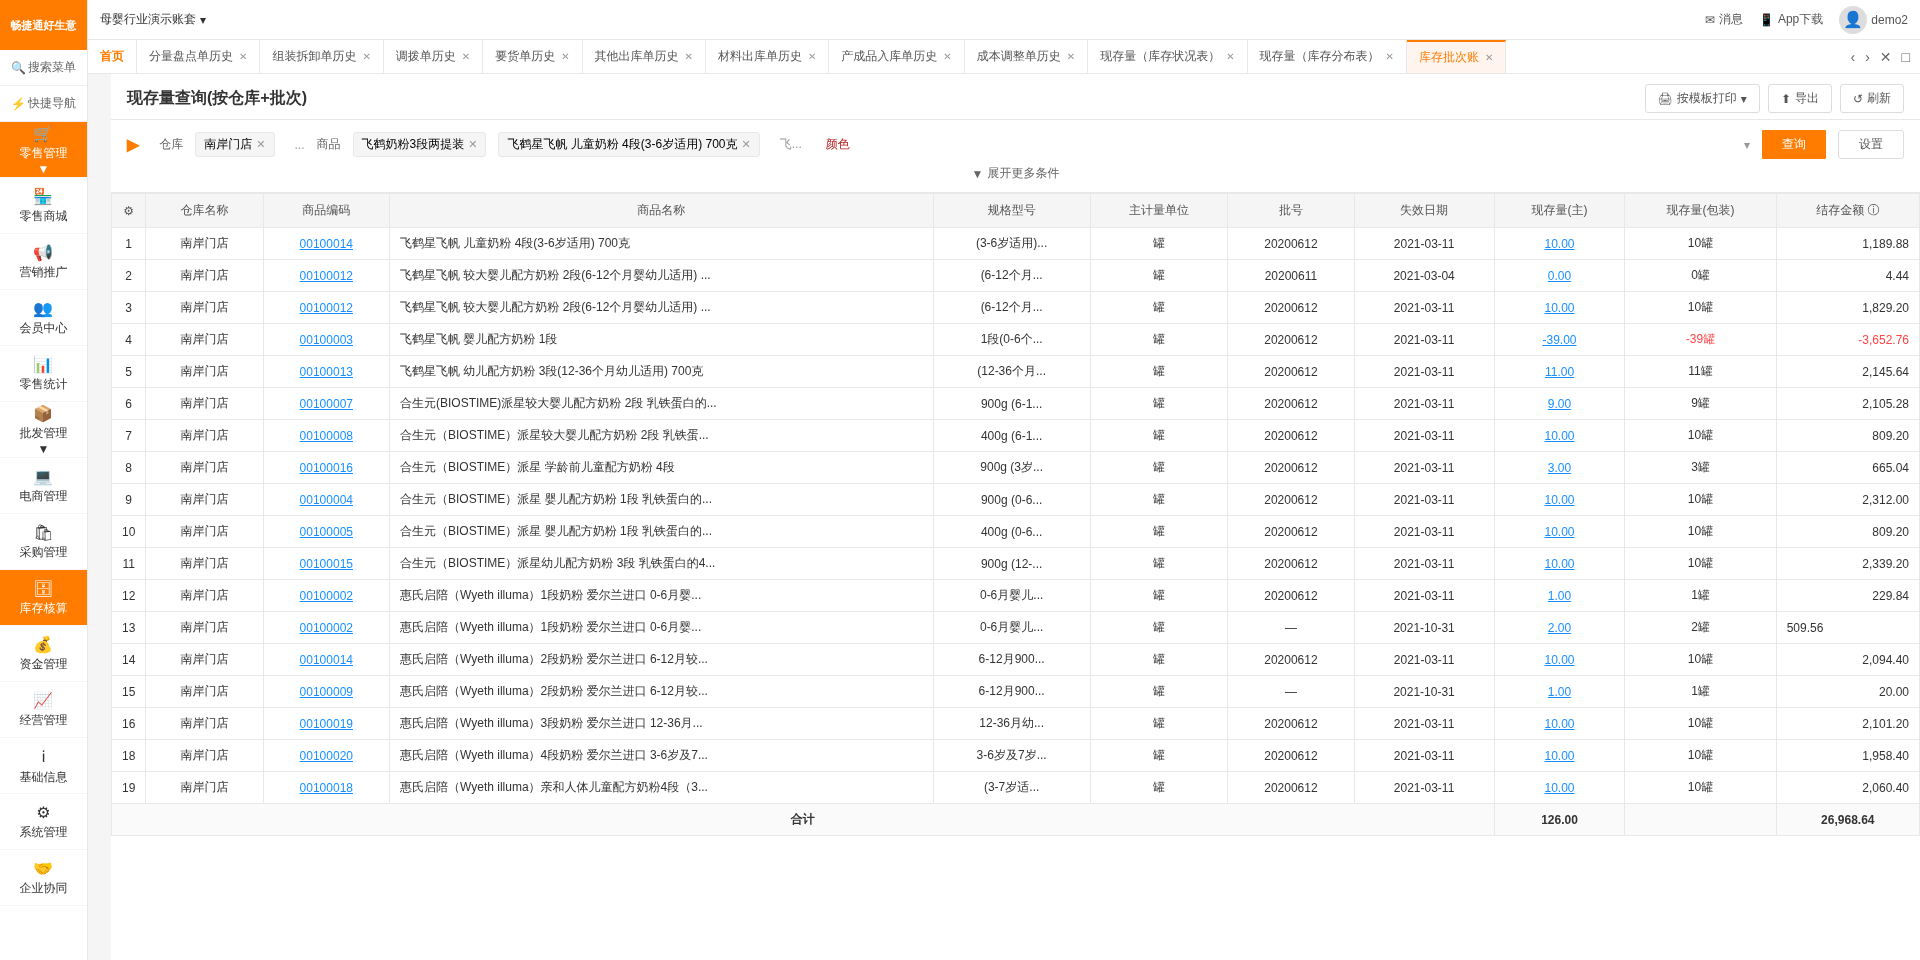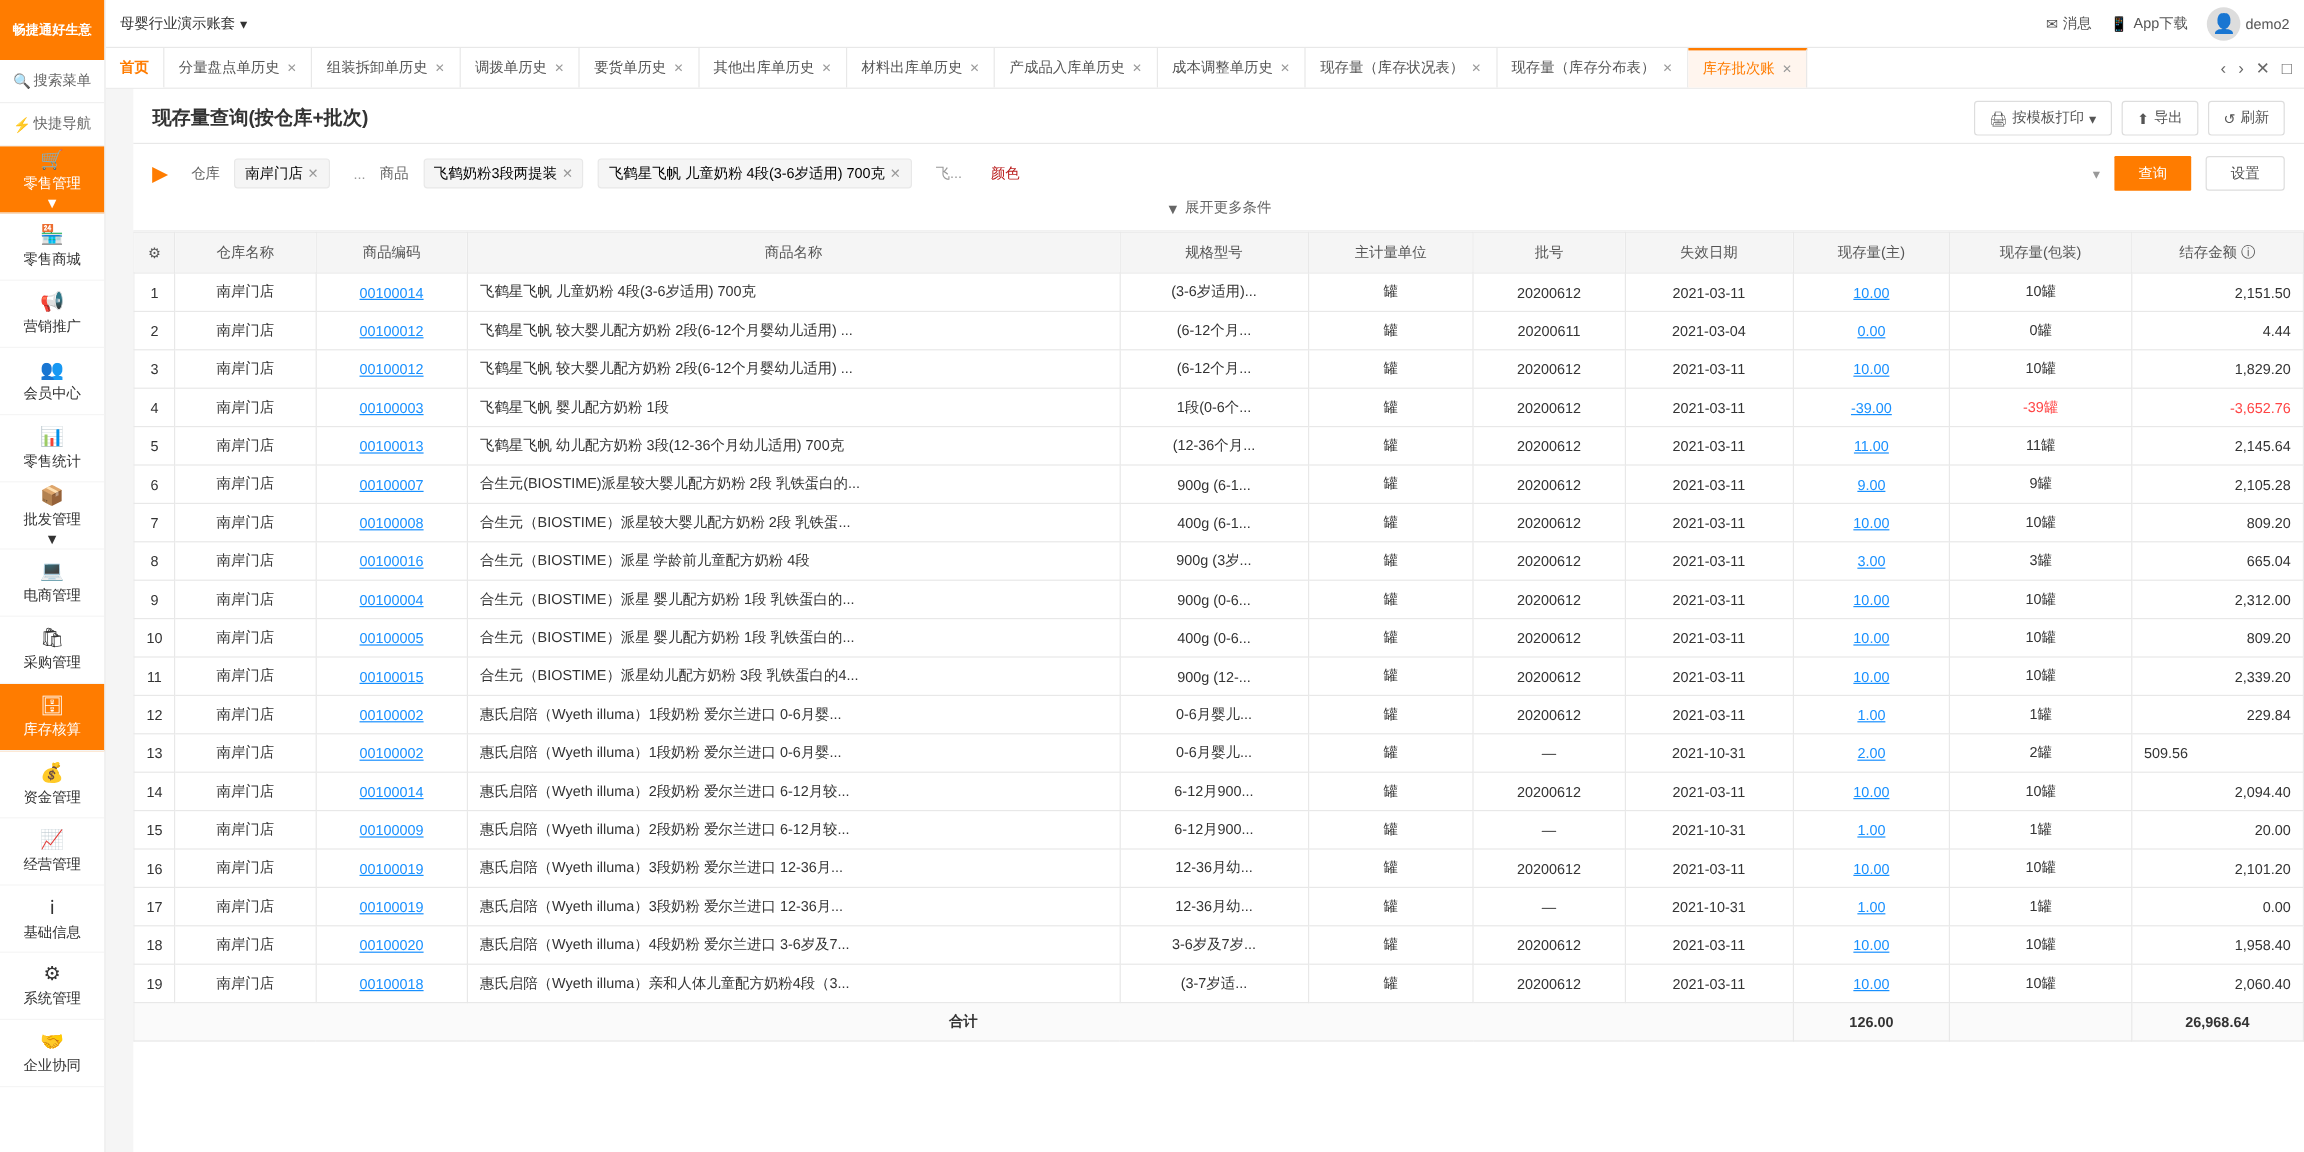--- a/index.html
+++ b/index.html
@@ -314,21 +314,21 @@
       <td class="row-num">1</td>
       <td>南岸门店</td>
       <td class="link">00100014</td>
       <td class="col-name" style="text-align:left;max-width:320px;overflow:hidden;text-overflow:ellipsis">飞鹤星飞帆 儿童奶粉 4段(3-6岁适用) 700克</td>
       <td style="max-width:100px;overflow:hidden;text-overflow:ellipsis">(3-6岁适用)...</td>
       <td>罐</td>
       <td>20200612</td>
       <td>2021-03-11</td>
       <td class="link ">10.00</td>
       <td class="">10罐</td>
-      <td class="" style="text-align:right">2,151.50</td>
+      <td class="" style="text-align:right">1,189.88</td>
     </tr>
             <tr>
       <td class="row-num">2</td>
       <td>南岸门店</td>
       <td class="link">00100012</td>
       <td class="col-name" style="text-align:left;max-width:320px;overflow:hidden;text-overflow:ellipsis">飞鹤星飞帆 较大婴儿配方奶粉 2段(6-12个月婴幼儿适用) ...</td>
       <td style="max-width:100px;overflow:hidden;text-overflow:ellipsis">(6-12个月...</td>
       <td>罐</td>
       <td>20200611</td>
       <td>2021-03-04</td>
@@ -510,33 +510,20 @@
       <td>南岸门店</td>
       <td class="link">00100019</td>
       <td class="col-name" style="text-align:left;max-width:320px;overflow:hidden;text-overflow:ellipsis">惠氏启陪（Wyeth illuma）3段奶粉 爱尔兰进口 12-36月...</td>
       <td style="max-width:100px;overflow:hidden;text-overflow:ellipsis">12-36月幼...</td>
       <td>罐</td>
       <td>20200612</td>
       <td>2021-03-11</td>
       <td class="link ">10.00</td>
       <td class="">10罐</td>
       <td class="" style="text-align:right">2,101.20</td>
-    </tr>
-            <tr>
-      <td class="row-num">17</td>
-      <td>南岸门店</td>
-      <td class="link">00100019</td>
-      <td class="col-name" style="text-align:left;max-width:320px;overflow:hidden;text-overflow:ellipsis">惠氏启陪（Wyeth illuma）3段奶粉 爱尔兰进口 12-36月...</td>
-      <td style="max-width:100px;overflow:hidden;text-overflow:ellipsis">12-36月幼...</td>
-      <td>罐</td>
-      <td>—</td>
-      <td>2021-10-31</td>
-      <td class="link ">1.00</td>
-      <td class="">1罐</td>
-      <td class="" style="text-align:right">0.00</td>
     </tr>
             <tr>
       <td class="row-num">18</td>
       <td>南岸门店</td>
       <td class="link">00100020</td>
       <td class="col-name" style="text-align:left;max-width:320px;overflow:hidden;text-overflow:ellipsis">惠氏启陪（Wyeth illuma）4段奶粉 爱尔兰进口 3-6岁及7...</td>
       <td style="max-width:100px;overflow:hidden;text-overflow:ellipsis">3-6岁及7岁...</td>
       <td>罐</td>
       <td>20200612</td>
       <td>2021-03-11</td>

